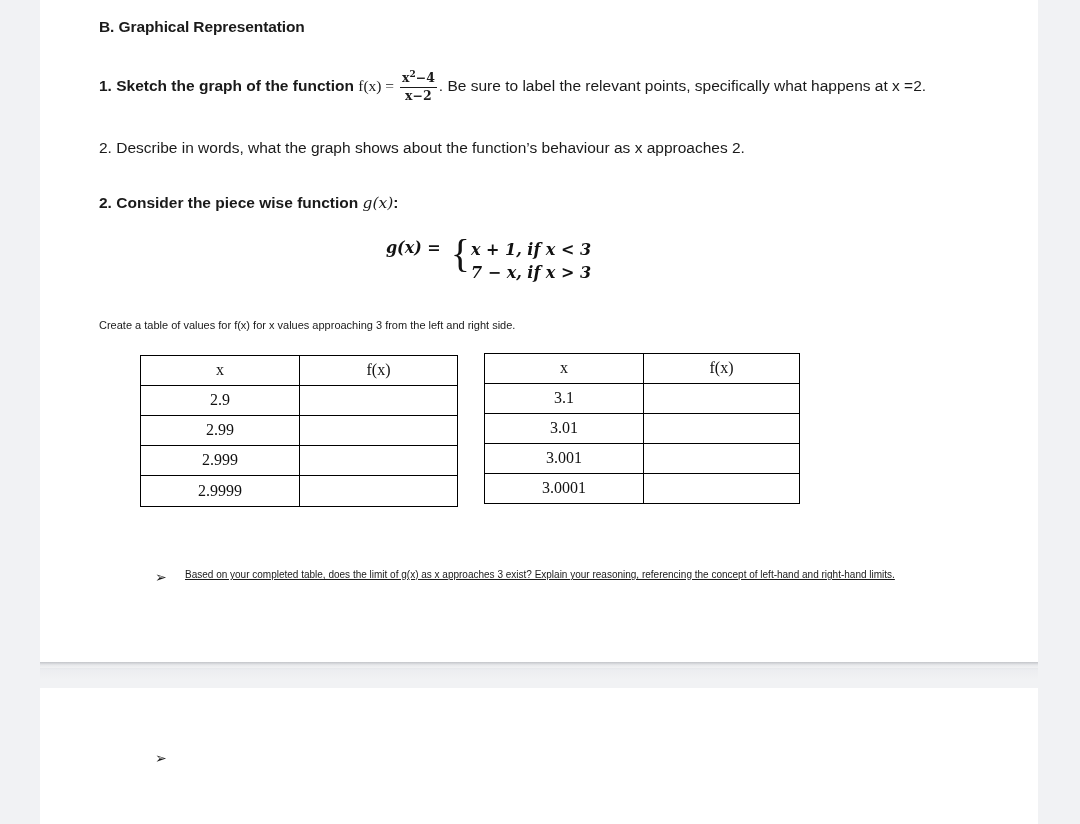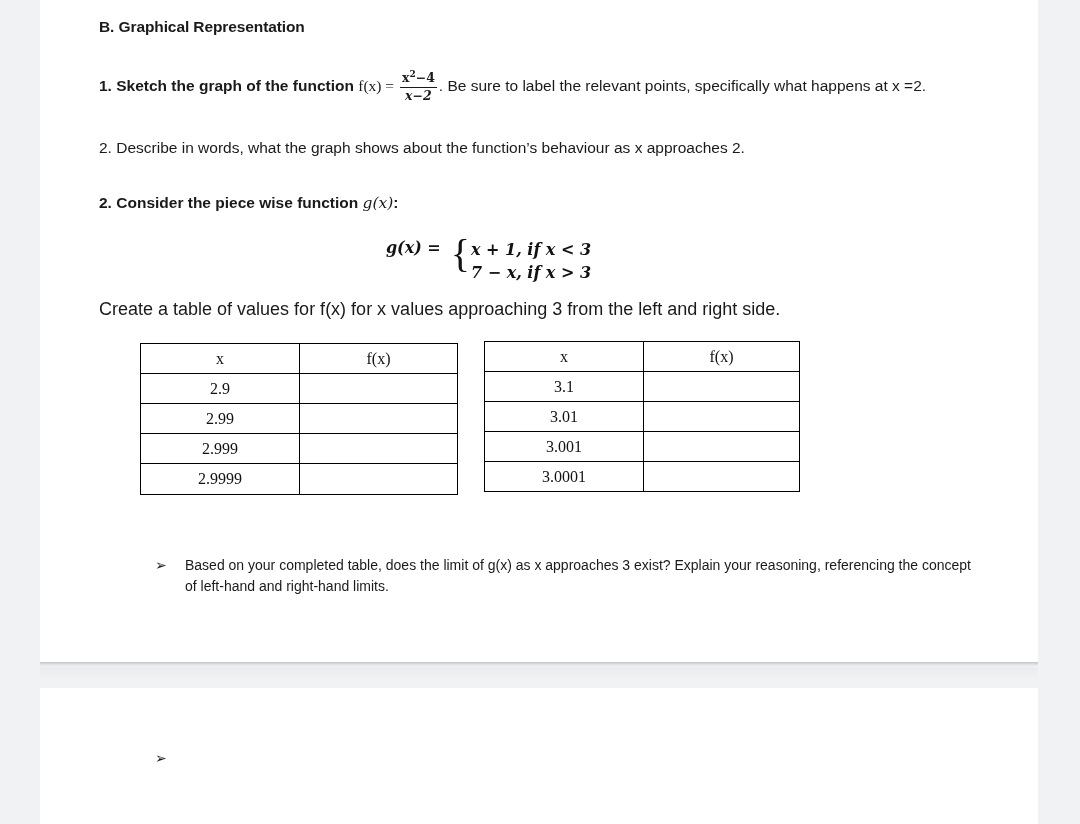--- a/index.html
+++ b/index.html
@@ -97,21 +97,20 @@
     top: -1px;
   }
   .frac .num {
     display: block;
     padding: 0 2px 1px 2px;
     border-bottom: 1.3px solid #1a1a1a;
   }
   .frac .den {
     display: block;
     padding: 1px 2px 0 2px;
-    font-style: italic;
   }
   .frac sup {
     font-size: 9px;
     vertical-align: super;
   }
 
   
   .piecewise {
     margin-top: 24px;
     text-align: center;
@@ -140,23 +139,23 @@
     top: -1px;
   }
   .pw-cases {
     display: flex;
     flex-direction: column;
     line-height: 1.45;
     white-space: nowrap;
   }
 
   .para {
-    font-size: 18px;
-    color: #1a1a1a;
-    margin-top: 13px;
+    font-size: 11px;
+    color: #1a1a1a;
+    margin-top: 34px;
     line-height: 1.35;
   }
 
   
   .tables-row {
     position: relative;
     margin-top: 22px;
     height: 156px;
   }
   table.vtable {
@@ -199,23 +198,24 @@
   .bullet-glyph {
     flex: 0 0 auto;
     width: 30px;
     font-family: "DejaVu Sans", sans-serif;
     font-size: 14px;
     color: #1a1a1a;
     line-height: 1.5;
   }
   .bullet-text {
     flex: 1 1 auto;
-    font-size: 14px;
+    font-size: 10px;
     color: #1a1a1a;
     line-height: 1.5;
+    text-decoration: underline;
   }
   .page-two .bullet-item {
     margin-top: 60px;
   }
 </style>
 </head>
 <body>
 
 <div class="viewport">
 

